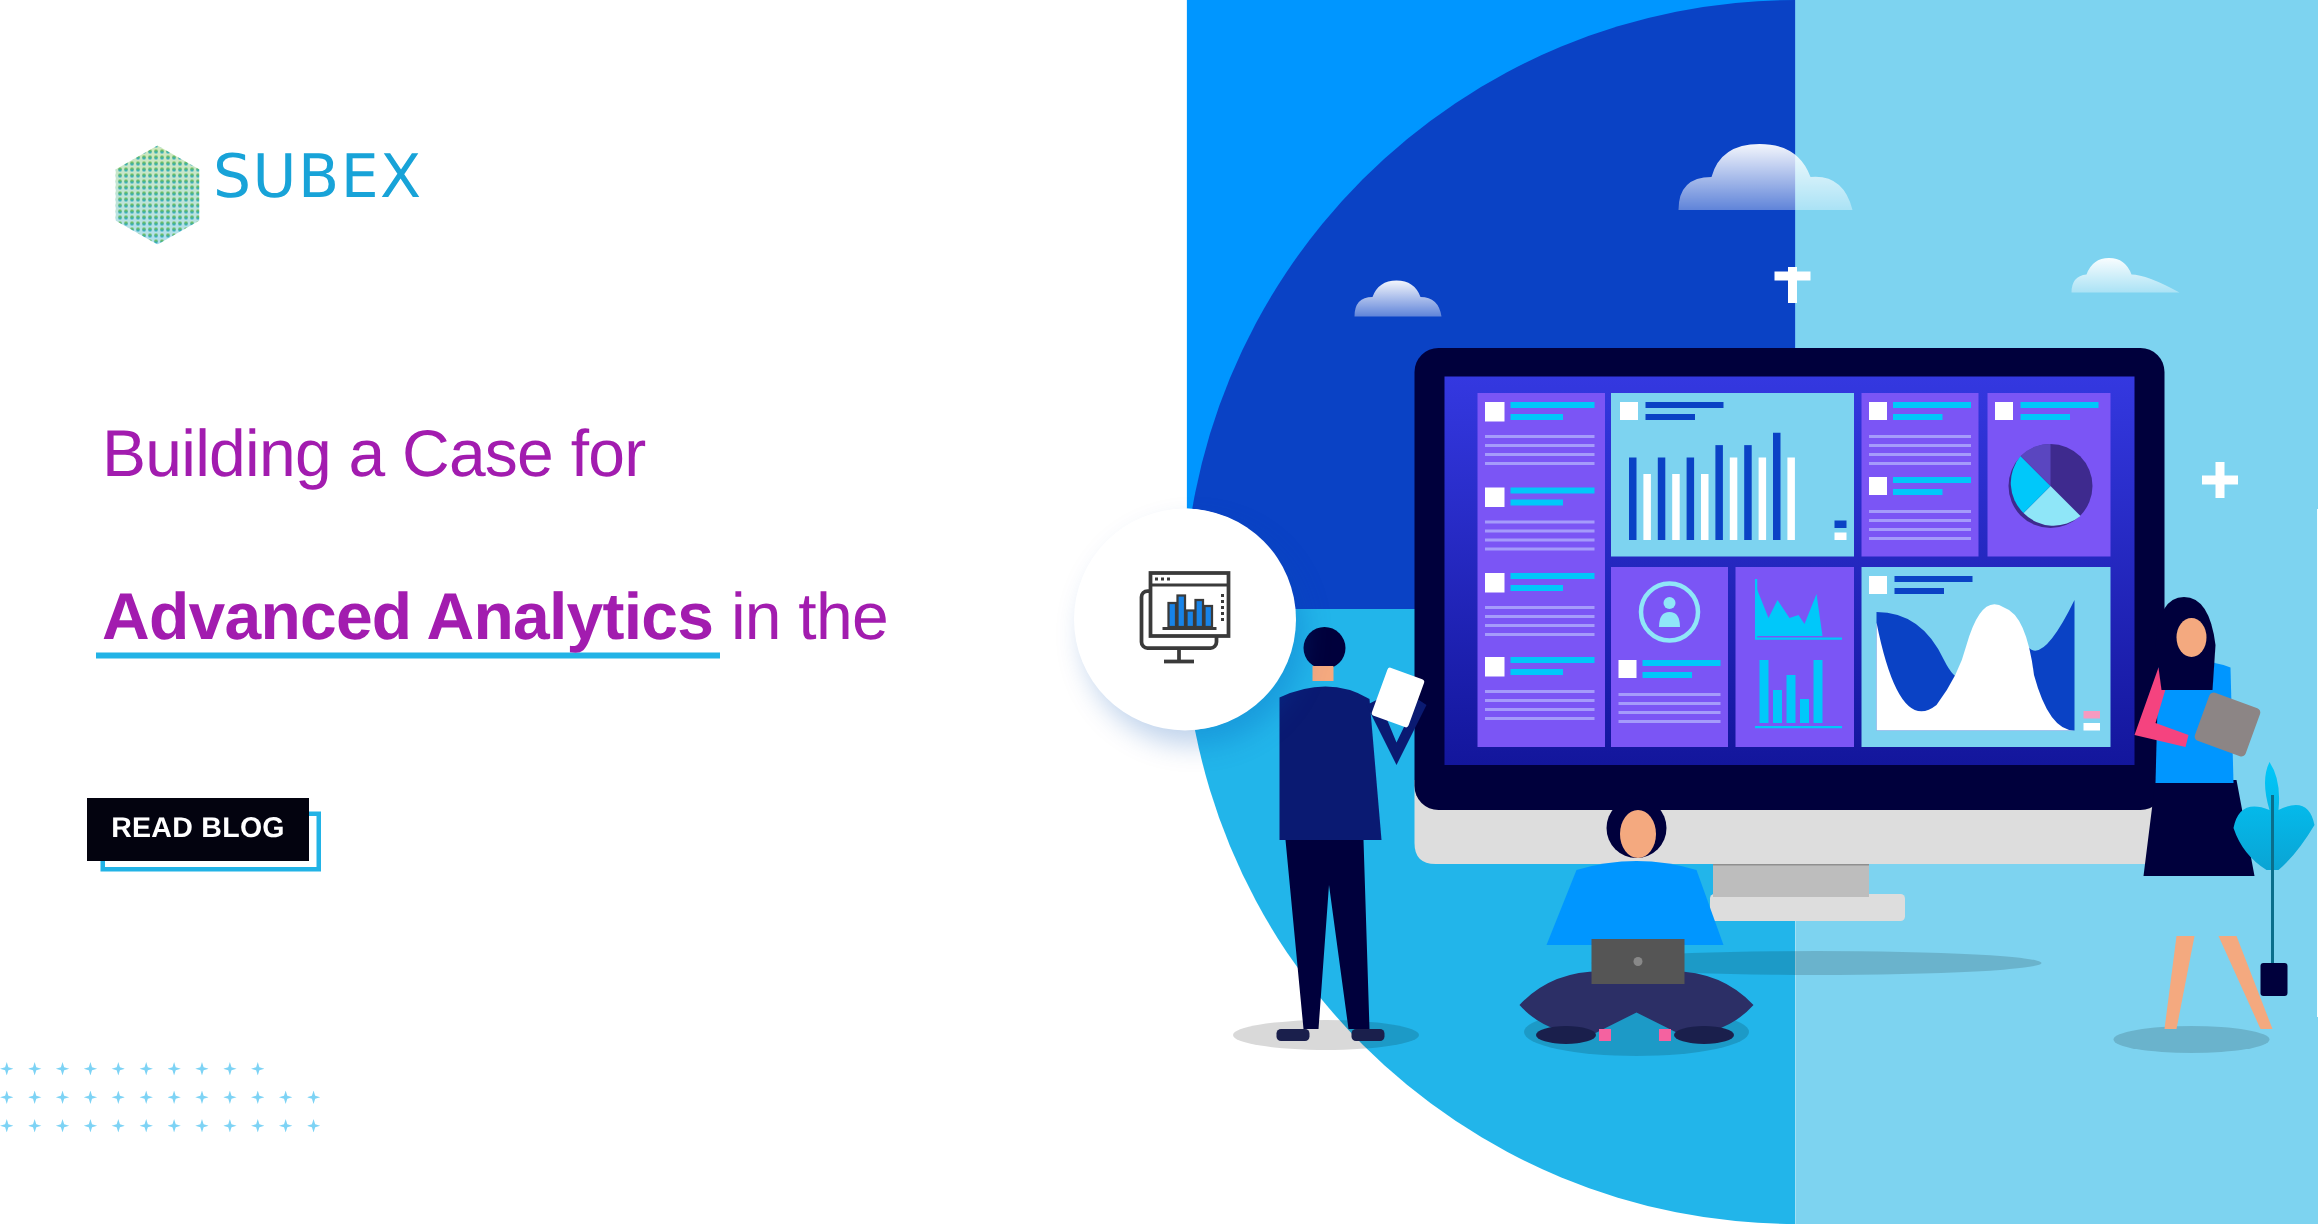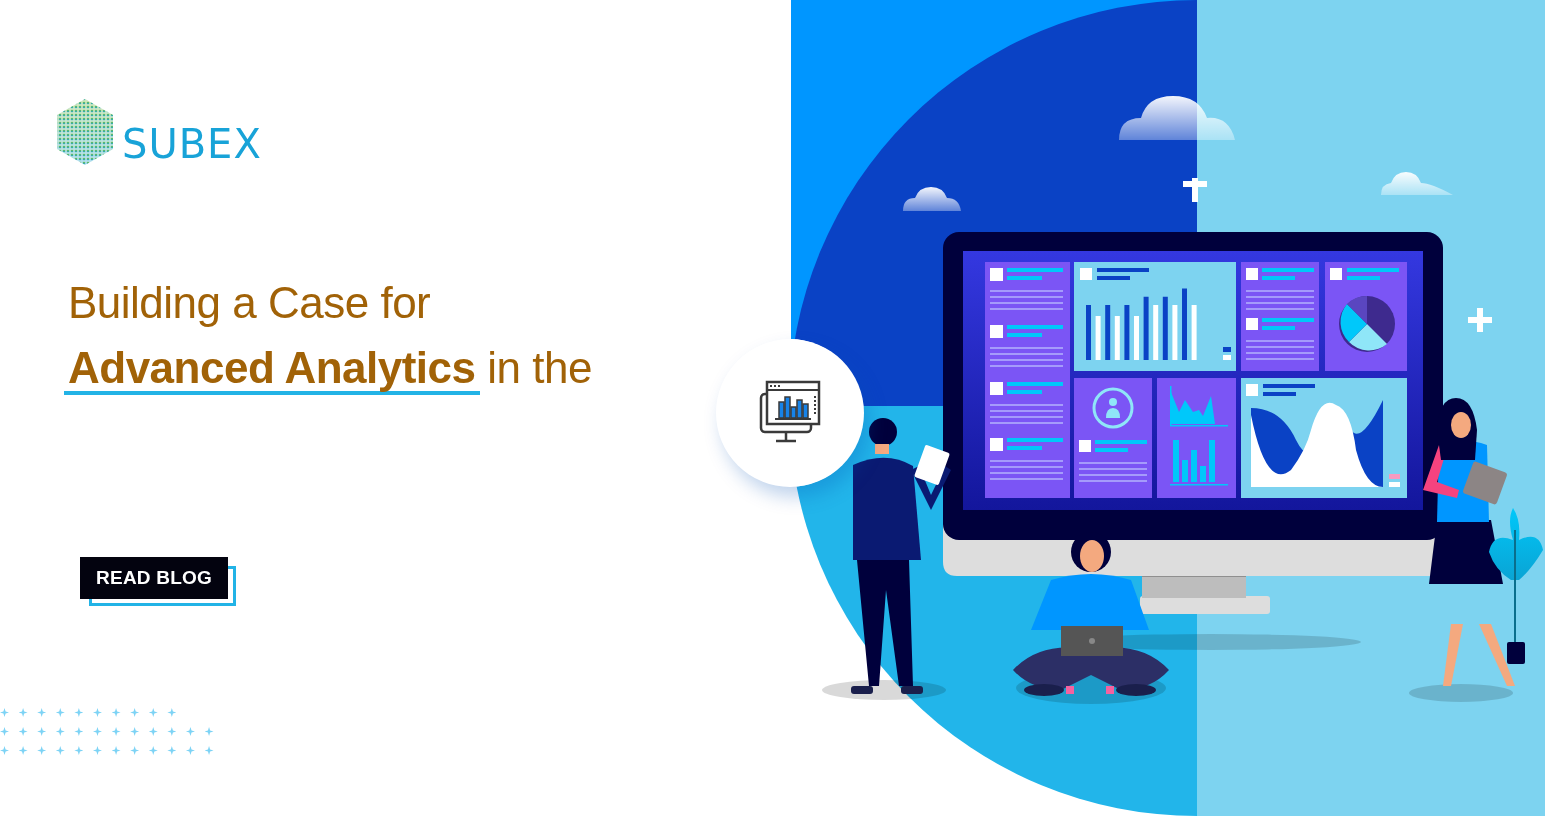--- a/index.html
+++ b/index.html
@@ -1,28 +1,28 @@
 <!DOCTYPE html>
 <html><head>
 <meta charset="utf-8">
 <style>
   html,body{margin:0;padding:0;}
   body{width:1545px;height:816px;position:relative;overflow:hidden;background:#ffffff;font-family:"Liberation Sans","DejaVu Sans",sans-serif;}
   .abs{position:absolute;}
   
-  .logo{left:54px;top:95px;height:72px;display:flex;align-items:flex-end;}
+  .logo{left:74px;top:95px;height:72px;display:flex;align-items:flex-start;}
   .logo-text{font-family:"DejaVu Sans",sans-serif;font-size:40px;letter-spacing:1px;color:#18A3D8;margin-left:6px;font-weight:normal;}
   
-  .headline{left:68px;top:270px;color:#a16207;font-size:44px;line-height:65px;letter-spacing:-0.5px;}
+  .headline{left:68px;top:270px;color:#a21caf;font-size:44px;line-height:65px;letter-spacing:-0.5px;}
   .headline .line{position:relative;white-space:nowrap;display:block;}
   .headline b{font-weight:bold;}
-  .uline{position:relative;display:inline-block;}
+  .uline{position:relative;display:inline-block;margin-top:44px;}
   .uline::after{content:"";position:absolute;left:-4px;right:-4px;bottom:5px;height:4px;background:#22B3E6;z-index:-1;}
   
-  .btn-wrap{left:80px;top:532px;width:160px;height:54px;margin-top:25px;}
+  .btn-wrap{left:58px;top:532px;width:160px;height:54px;}
   .btn-outline{position:absolute;left:9px;top:9px;width:147px;height:40px;border:3px solid #22B3E6;box-sizing:border-box;}
   .btn{position:absolute;left:0;top:0;width:148px;height:42px;background:#03030f;color:#fff;font-weight:bold;font-size:19px;display:flex;align-items:center;justify-content:center;border:none;cursor:pointer;letter-spacing:0.2px;}
   
   .sparkles{left:0;top:708px;}
   .sp-row{display:flex;height:19px;}
   .sp{width:9px;height:9px;margin-right:9.6px;background:#7DD3F5;clip-path:polygon(50% 0,62% 38%,100% 50%,62% 62%,50% 100%,38% 62%,0 50%,38% 38%);}
   
   .scene{left:791px;top:0;width:754px;height:816px;overflow:hidden;}
 </style>
 </head>

